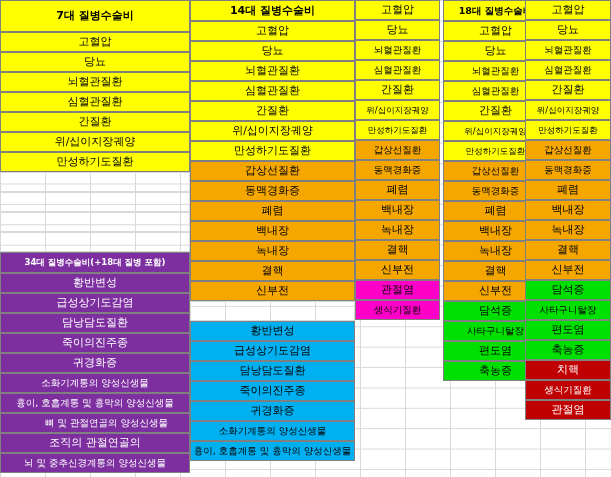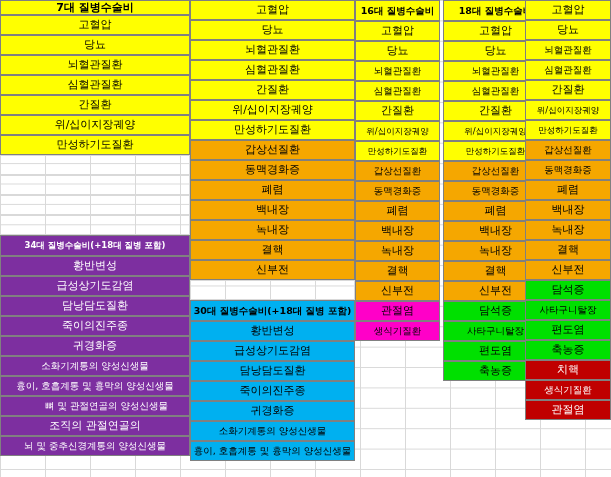--- a/index.html
+++ b/index.html
@@ -53,21 +53,21 @@
   .small{font-size:9.5px;}
   .tiny{font-size:8.5px;}
 </style>
 </head>
 <body>
 
 <div id="sheet">
   <div class="gridlines"></div>
 
   <div class="col" style="left:0;width:190px;">
-    <div class="cell hdr yellow" style="height:15px;">7대 질병수술비</div>
+    <div class="cell hdr yellow" style="height:32px;">7대 질병수술비</div>
     <div class="cell yellow" style="height:20px;">고혈압</div>
     <div class="cell yellow" style="height:20px;">당뇨</div>
     <div class="cell yellow" style="height:20px;">뇌혈관질환</div>
     <div class="cell yellow" style="height:20px;">심혈관질환</div>
     <div class="cell yellow" style="height:20px;">간질환</div>
     <div class="cell yellow" style="height:20px;">위/십이지장궤양</div>
     <div class="cell yellow" style="height:20px;">만성하기도질환</div>
     <div class="cell blank" style="height:20px;"></div>
     <div class="cell blank" style="height:20px;"></div>
     <div class="cell blank" style="height:20px;"></div>
@@ -80,48 +80,47 @@
     <div class="cell purple" style="height:20px;">귀경화증</div>
     <div class="cell purple small" style="height:20px;">소화기계통의 양성신생물</div>
     <div class="cell purple small" style="height:20px;">흉이, 호흡계통 및 흉막의 양성신생물</div>
     <div class="cell purple small" style="height:20px;padding-left:23px;">뼈 및 관절연골의 양성신생물</div>
     <div class="cell purple" style="height:20px;">조직의 관절연골의</div>
     <div class="cell purple small" style="height:20px;">뇌 및 중추신경계통의 양성신생물</div>
 
   </div>
 
   <div class="col" style="left:190px;width:165px;">
+    <div class="cell hdr yellow" style="height:21px;">14대 질병수술비</div>
     <div class="cell yellow" style="height:20px;">고혈압</div>
     <div class="cell yellow" style="height:20px;">당뇨</div>
     <div class="cell yellow" style="height:20px;">뇌혈관질환</div>
     <div class="cell yellow" style="height:20px;">심혈관질환</div>
     <div class="cell yellow" style="height:20px;">간질환</div>
     <div class="cell yellow" style="height:20px;">위/십이지장궤양</div>
     <div class="cell yellow" style="height:20px;">만성하기도질환</div>
     <div class="cell orange" style="height:20px;">갑상선질환</div>
     <div class="cell orange" style="height:20px;">동맥경화증</div>
     <div class="cell orange" style="height:20px;">폐렴</div>
     <div class="cell orange" style="height:20px;">백내장</div>
     <div class="cell orange" style="height:20px;">녹내장</div>
     <div class="cell orange" style="height:20px;">결핵</div>
     <div class="cell orange" style="height:20px;">신부전</div>
     <div class="cell blank" style="height:20px;"></div>
-    <div class="cell hdr cyan small" style="height:21px;">30대 질병수술비(+18대 질병 포함)</div>
     <div class="cell cyan" style="height:20px;">황반변성</div>
     <div class="cell cyan" style="height:20px;">급성상기도감염</div>
     <div class="cell cyan" style="height:20px;">담낭담도질환</div>
     <div class="cell cyan" style="height:20px;">죽이의진주종</div>
     <div class="cell cyan" style="height:20px;">귀경화증</div>
     <div class="cell cyan small" style="height:20px;">소화기계통의 양성신생물</div>
     <div class="cell cyan small" style="height:20px;">흉이, 호흡계통 및 흉막의 양성신생물</div>
 
   </div>
 
   <div class="col" style="left:355px;width:85px;">
-    <div class="cell hdr yellow small" style="height:21px;">16대 질병수술비</div>
     <div class="cell yellow" style="height:20px;">고혈압</div>
     <div class="cell yellow" style="height:20px;">당뇨</div>
     <div class="cell yellow small" style="height:20px;">뇌혈관질환</div>
     <div class="cell yellow small" style="height:20px;">심혈관질환</div>
     <div class="cell yellow" style="height:20px;">간질환</div>
     <div class="cell yellow tiny" style="height:20px;">위/십이지장궤양</div>
     <div class="cell yellow tiny" style="height:20px;">만성하기도질환</div>
     <div class="cell orange small" style="height:20px;">갑상선질환</div>
     <div class="cell orange small" style="height:20px;">동맥경화증</div>
     <div class="cell orange" style="height:20px;">폐렴</div>

